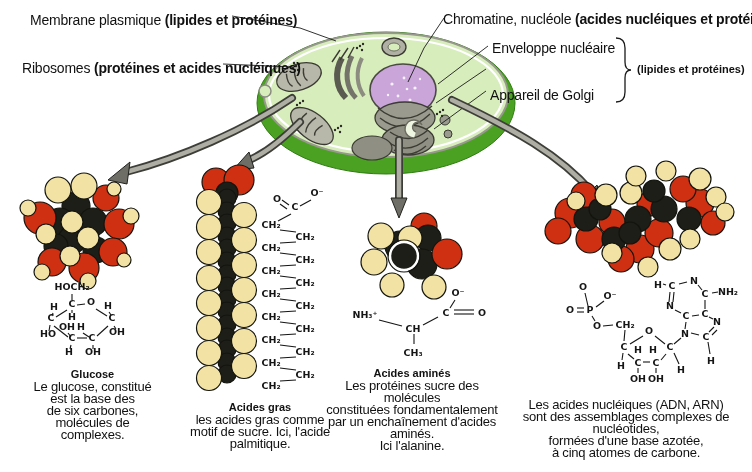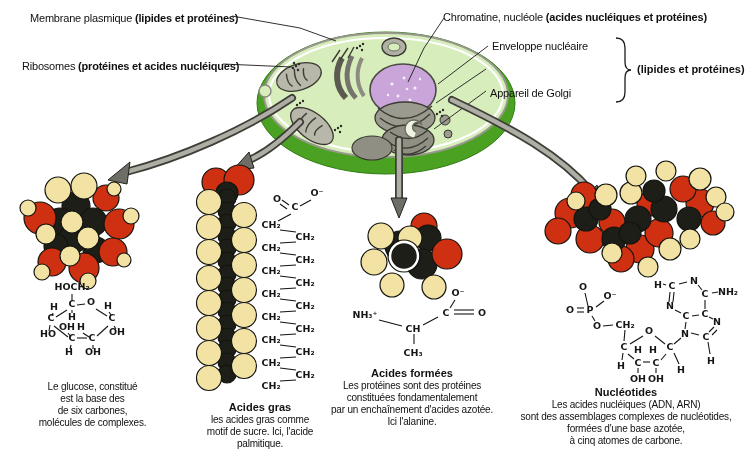--- a/index.html
+++ b/index.html
@@ -1,23 +1,23 @@
 <!DOCTYPE html>
 <html><head>
 <meta charset="utf-8">
 <style>
   html,body{margin:0;padding:0;background:#ffffff;}
   .canvas{position:relative;width:752px;height:472px;background:#ffffff;overflow:hidden;
           font-family:"Liberation Sans",sans-serif;color:#111;}
   .art{position:absolute;left:0;top:0;width:752px;height:472px;}
-  .label{position:absolute;font-size:11px;white-space:nowrap;letter-spacing:-0.2px;}
+  .label{position:absolute;font-size:14px;white-space:nowrap;letter-spacing:-0.2px;}
   .label b{font-weight:bold;}
   .brace-note{position:absolute;font-size:11px;font-weight:bold;white-space:nowrap;}
   .mol-title{position:absolute;font-size:11px;font-weight:bold;text-align:center;}
-  .mol-desc{position:absolute;font-size:10px;line-height:12px;text-align:center;letter-spacing:-0.2px;}
+  .mol-desc{position:absolute;font-size:13px;line-height:12px;text-align:center;letter-spacing:-0.2px;}
   
   .atom{font-family:"DejaVu Sans",sans-serif;font-size:9.5px;font-weight:bold;fill:#151515;text-anchor:middle;}
   .bond{stroke:#151515;stroke-width:1.1;fill:none;}
   .ptr{stroke:#1a1a1a;stroke-width:0.9;fill:none;}
   .sO{fill:#cf3011;stroke:#14140f;stroke-width:1.2;}
   .sC{fill:#1e1e18;stroke:#14140f;stroke-width:1.2;}
   .sH{fill:#f2e3a4;stroke:#14140f;stroke-width:1.2;}
   .arrow-under{stroke:#3e3e38;stroke-width:8;fill:none;stroke-linecap:round;}
   .arrow-over{stroke:#aeaea4;stroke-width:4.5;fill:none;stroke-linecap:round;}
   .arrow-head{fill:#6e6e66;stroke:#22221e;stroke-width:1;}
@@ -428,43 +428,43 @@
     <span>Chromatine, nucléole </span><b>(acides nucléiques et protéines)</b>
   </div>
   <div class="label" style="left:492px;top:40px">
     <span>Enveloppe nucléaire</span><b></b>
   </div>
   <div class="label" style="left:490px;top:87px">
     <span>Appareil de Golgi</span><b></b>
   </div>
   <div class="brace-note" style="left:637px;top:63px">(lipides et protéines)</div>
 
+  <div class="mol-title" style="left:25px;top:368px;width:135px">Glucose</div>
   <div class="mol-desc" style="left:25px;top:381px;width:135px">
     <div>Le glucose, constitué</div>
     <div>est la base des</div>
     <div>de six carbones,</div>
     <div>molécules de complexes.</div>
   </div>
 
   <div class="mol-title" style="left:180px;top:401px;width:160px">Acides gras</div>
   <div class="mol-desc" style="left:180px;top:414px;width:160px">
     <div>les acides gras comme</div>
     <div>motif de sucre. Ici, l'acide</div>
     <div>palmitique.</div>
   </div>
 
-  <div class="mol-title" style="left:317px;top:367px;width:190px">Acides formées</div>
+  <div class="mol-title" style="left:317px;top:367px;width:190px">Acides aminés</div>
   <div class="mol-desc" style="left:317px;top:380px;width:190px">
-    <div>Les protéines sont des protéines</div>
+    <div>Les protéines sucre des molécules</div>
     <div>constituées fondamentalement</div>
-    <div>par un enchaînement d'acides azotée.</div>
+    <div>par un enchaînement d'acides aminés.</div>
     <div>Ici l'alanine.</div>
   </div>
 
-  <div class="mol-title" style="left:512px;top:386px;width:228px">Nucléotides</div>
   <div class="mol-desc" style="left:512px;top:399px;width:228px">
     <div>Les acides nucléiques (ADN, ARN)</div>
     <div>sont des assemblages complexes de nucléotides,</div>
     <div>formées d'une base azotée,</div>
     <div>à cinq atomes de carbone.</div>
   </div>
 
 </div>
 
 </body></html>

